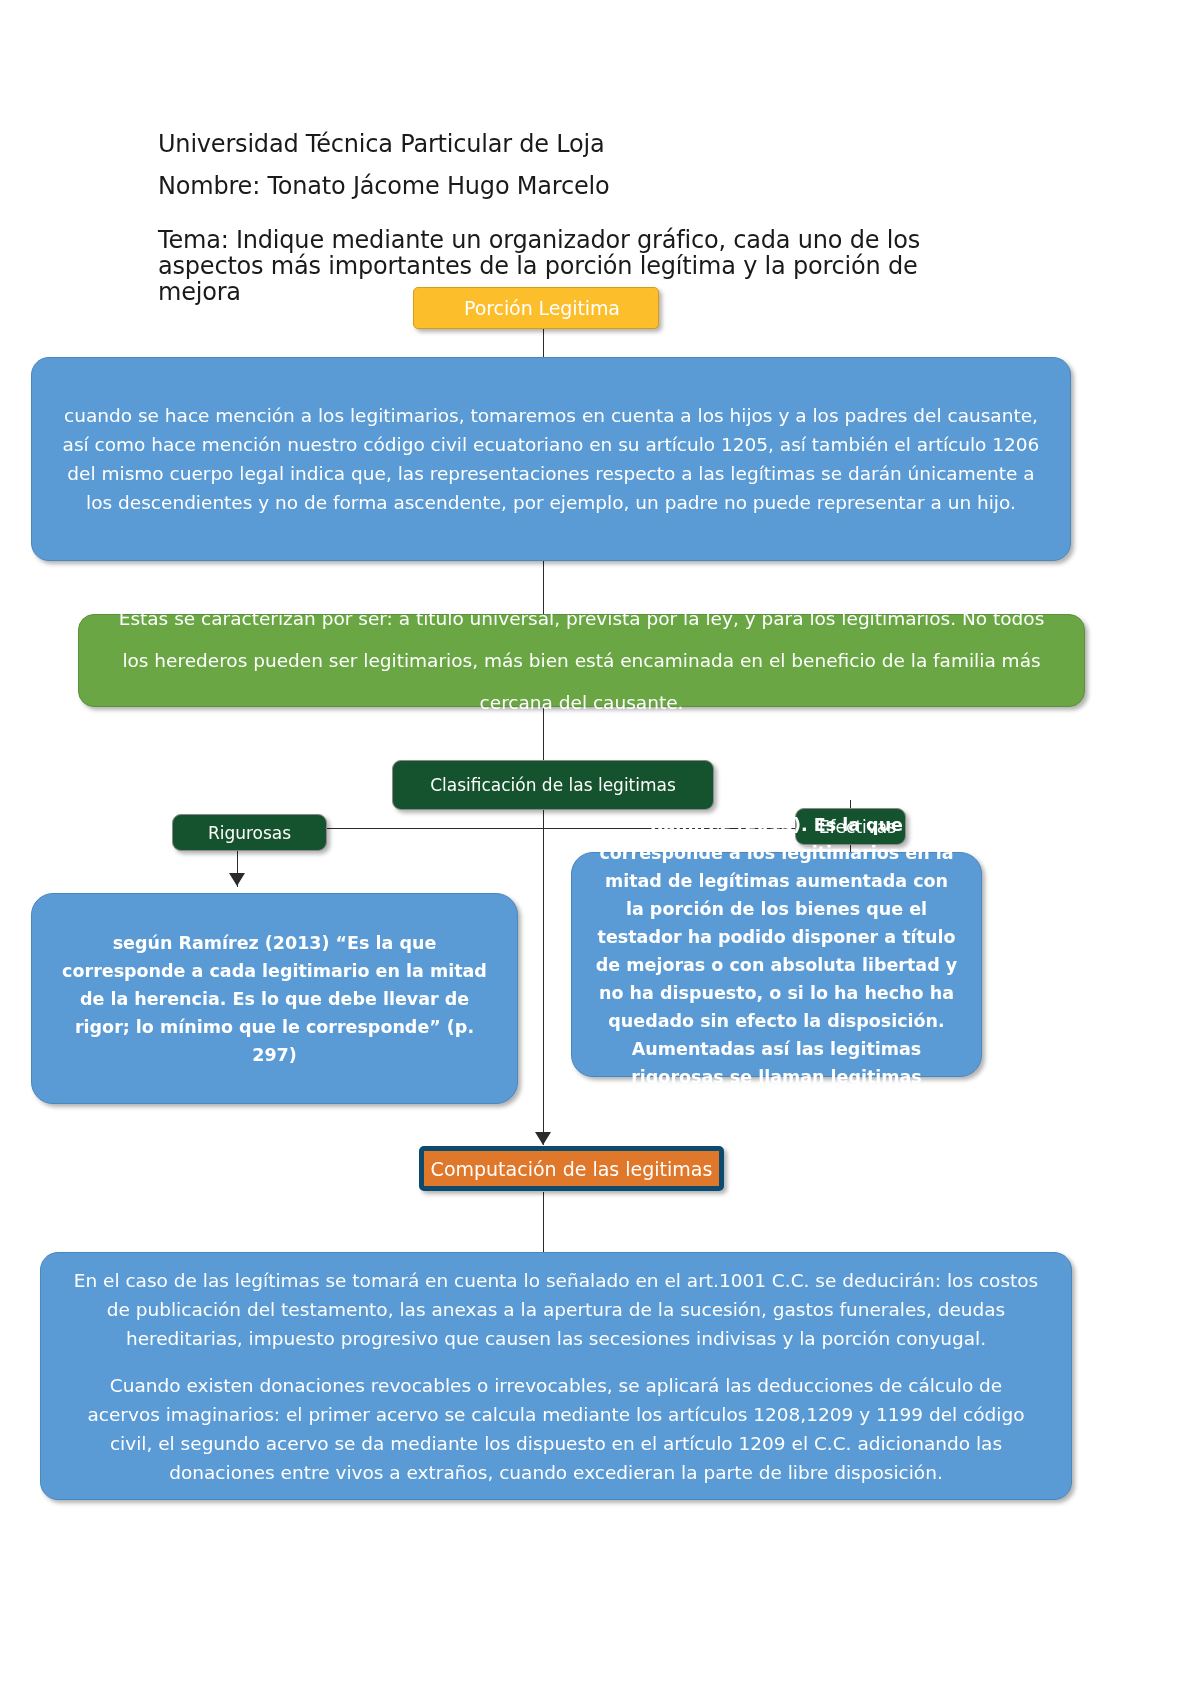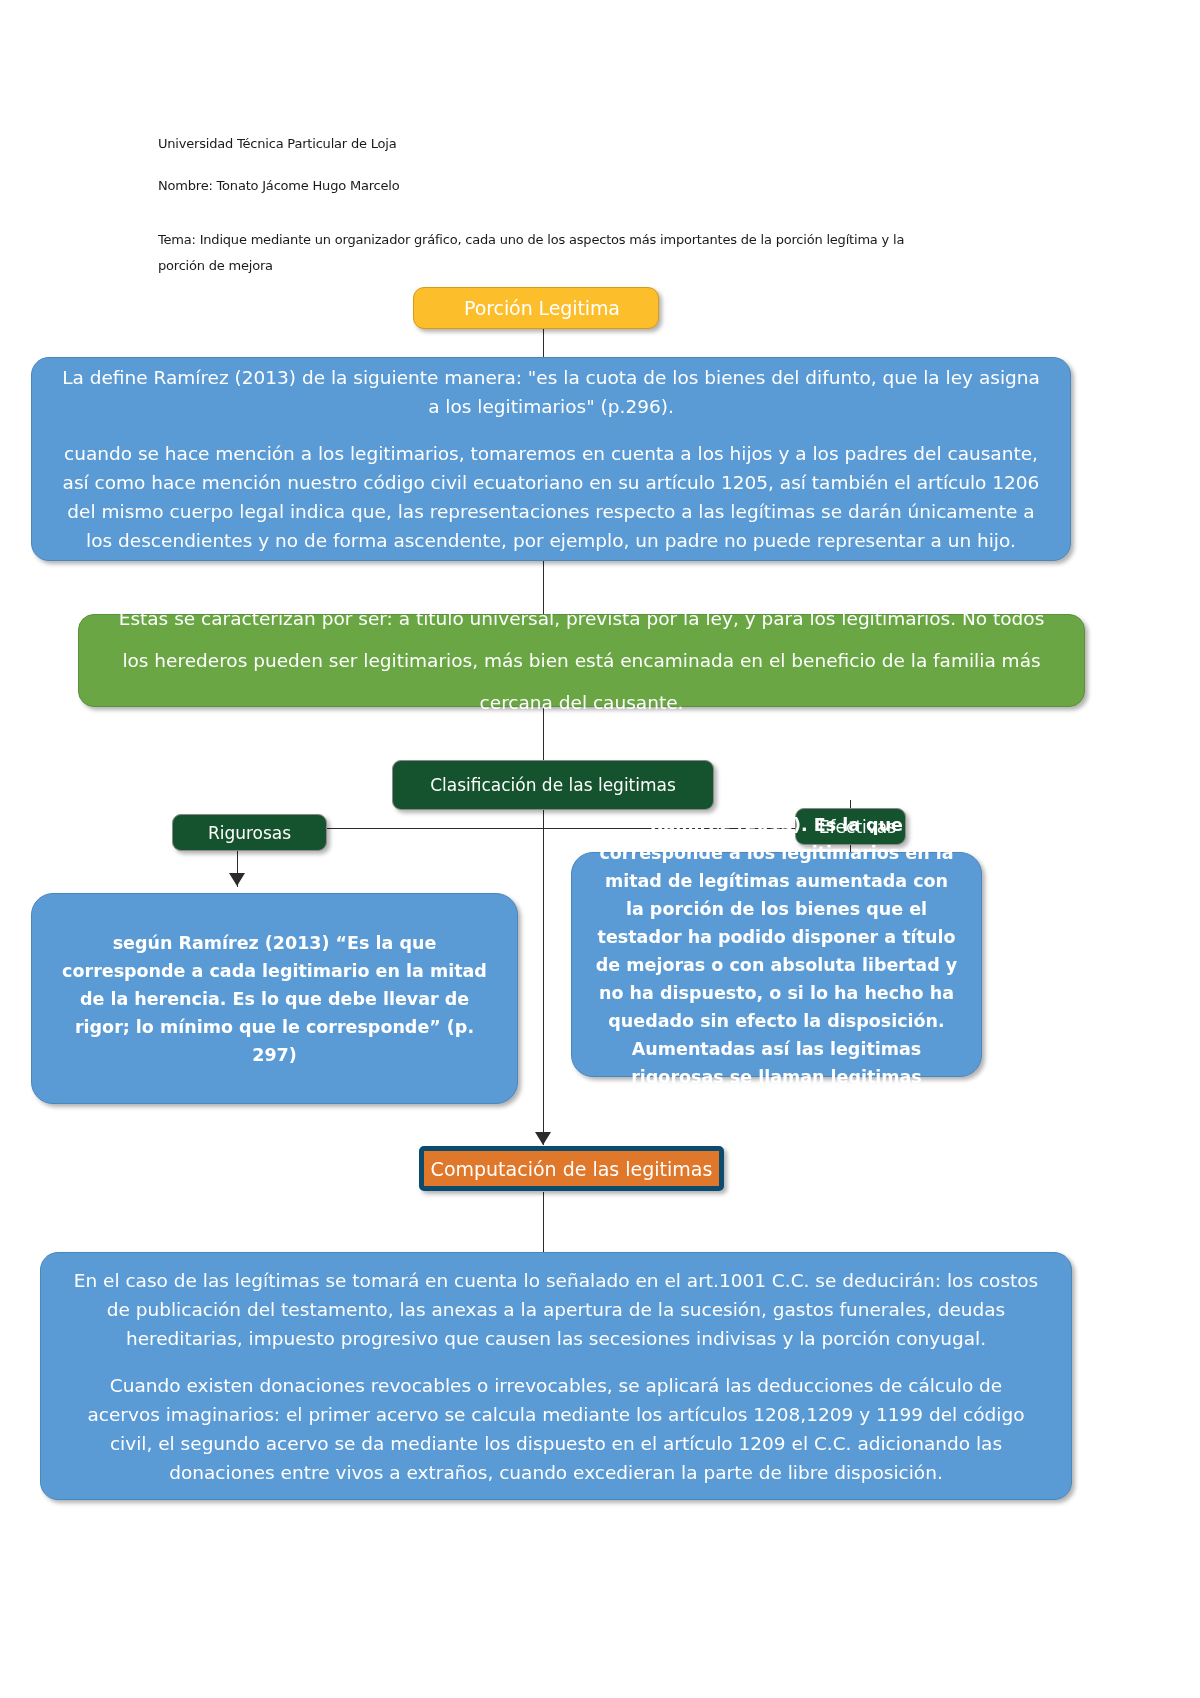--- a/index.html
+++ b/index.html
@@ -13,21 +13,21 @@
     position: relative;
     font-family: "DejaVu Sans", "Liberation Sans", sans-serif;
     overflow: hidden;
   }
 
   
   .hdr {
     position: absolute;
     left: 158px;
     color: #1a1a1a;
-    font-size: 13px;
+    font-size: 24px;
     line-height: 26px;
     letter-spacing: -0.2px;
     white-space: pre-line;
   }
   #hdr-university { top: 131px; }
   #hdr-name       { top: 173px; }
   #hdr-topic      { top: 227px; width: 790px; }
 
   
   .node {
@@ -42,21 +42,21 @@
   }
   .node p { margin: 0; }
   .node p + p { margin-top: 18px; }
 
   .shadow-box { box-shadow: 3px 3px 4px rgba(0,0,0,0.30); }
 
   
   .n-yellow {
     background: #fdbe2c;
     border: 1px solid #d79b16;
-    border-radius: 11px;
+    border-radius: 5px;
     font-size: 19px;
     letter-spacing: -0.1px;
     padding-left: 12px;
   }
 
   
   .n-blue {
     background: #5b9bd5;
     border: 1px solid #4a87bd;
     border-radius: 18px;
@@ -139,21 +139,20 @@
 <div class="vline" style="left:543px; top:810px; height:335px;"></div>
 <div class="arrow-down" style="left:535px; top:1132px;"></div>
 
 <div class="vline" style="left:543px; top:1192px; height:62px;"></div>
 
 <div class="node n-yellow shadow-box" style="left:413px; top:287px; width:246px; height:42px;">
   <p>Porción Legitima</p>
 </div>
 
 <div class="node n-blue shadow-box" style="left:31px; top:357px; width:1040px; height:204px; padding:18px 28px;">
-  <p>La define Ramírez (2013) de la siguiente manera: "es la cuota de los bienes del difunto, que la ley asigna a los legitimarios" (p.296).</p>
   <p>cuando se hace mención a los legitimarios, tomaremos en cuenta a los hijos y a los padres del causante, así como hace mención nuestro código civil ecuatoriano en su artículo 1205, así también el artículo 1206 del mismo cuerpo legal indica que, las representaciones respecto a las legítimas se darán únicamente a los descendientes y no de forma ascendente, por ejemplo, un padre no puede representar a un hijo.</p>
 </div>
 
 <div class="node n-green shadow-box" style="left:78px; top:614px; width:1007px; height:93px; padding:10px 24px;">
   <p>Estas se caracterizan por ser: a titulo universal, prevista por la ley, y para los legitimarios. No todos los herederos pueden ser legitimarios, más bien está encaminada en el beneficio de la familia más cercana del causante.</p>
 </div>
 
 <div class="node n-gray shadow-box" style="left:392px; top:760px; width:322px; height:50px;">
   <p>Clasificación de las legitimas</p>
 </div>

